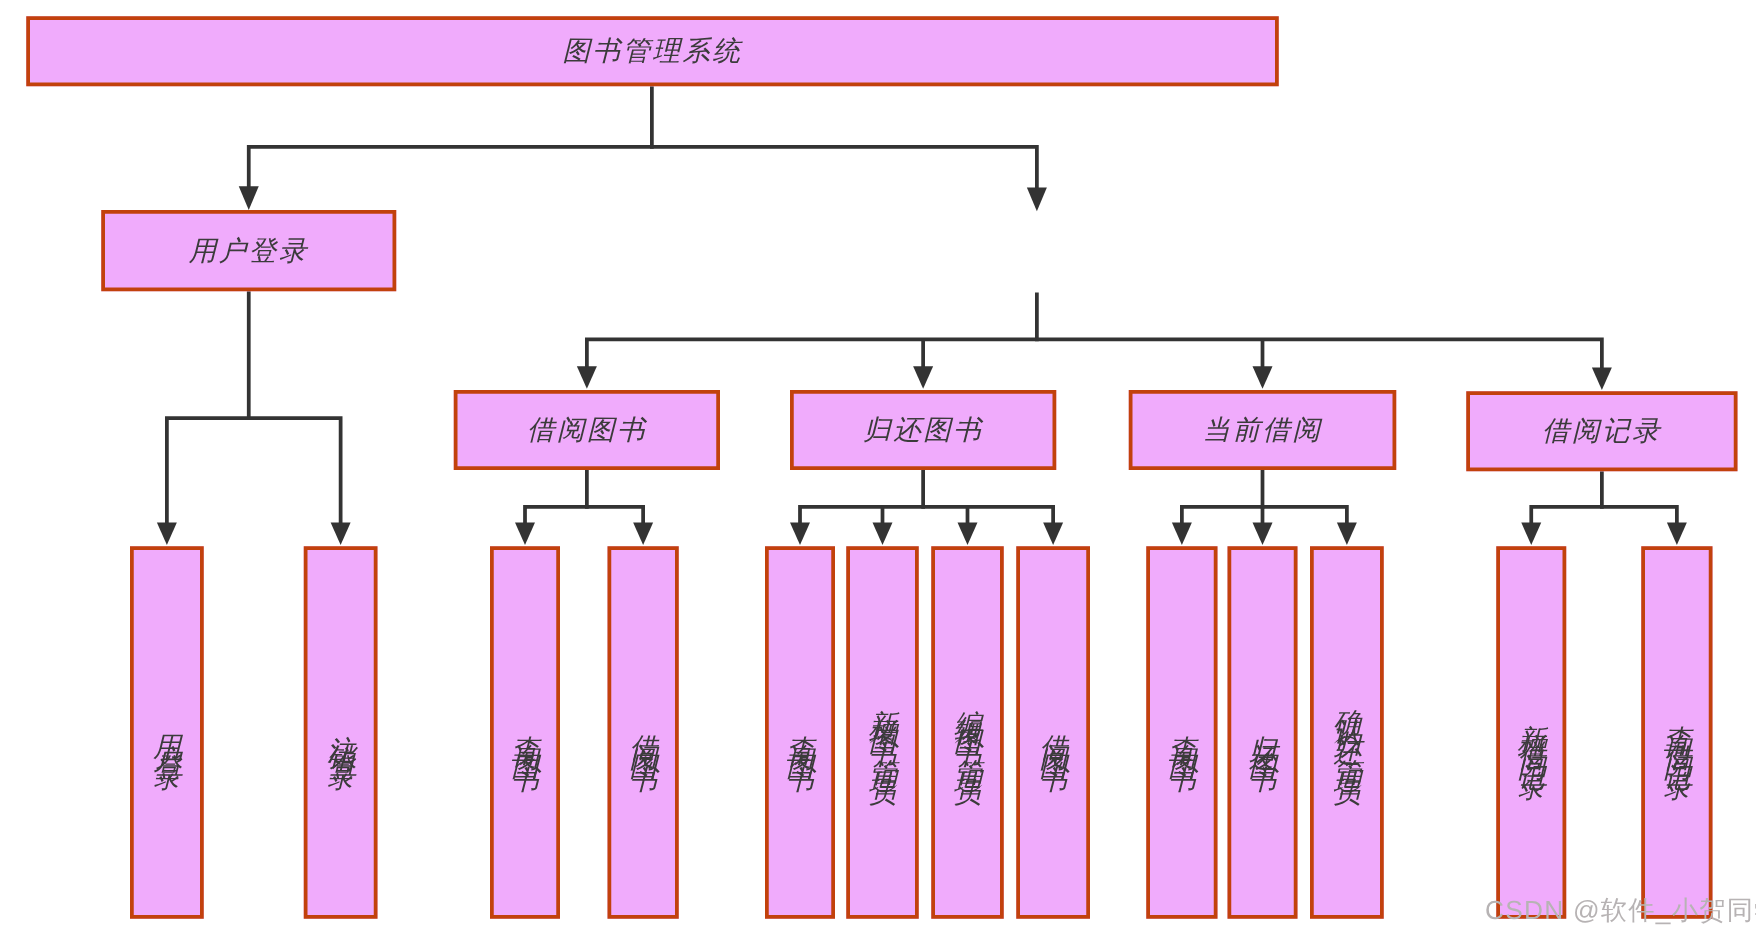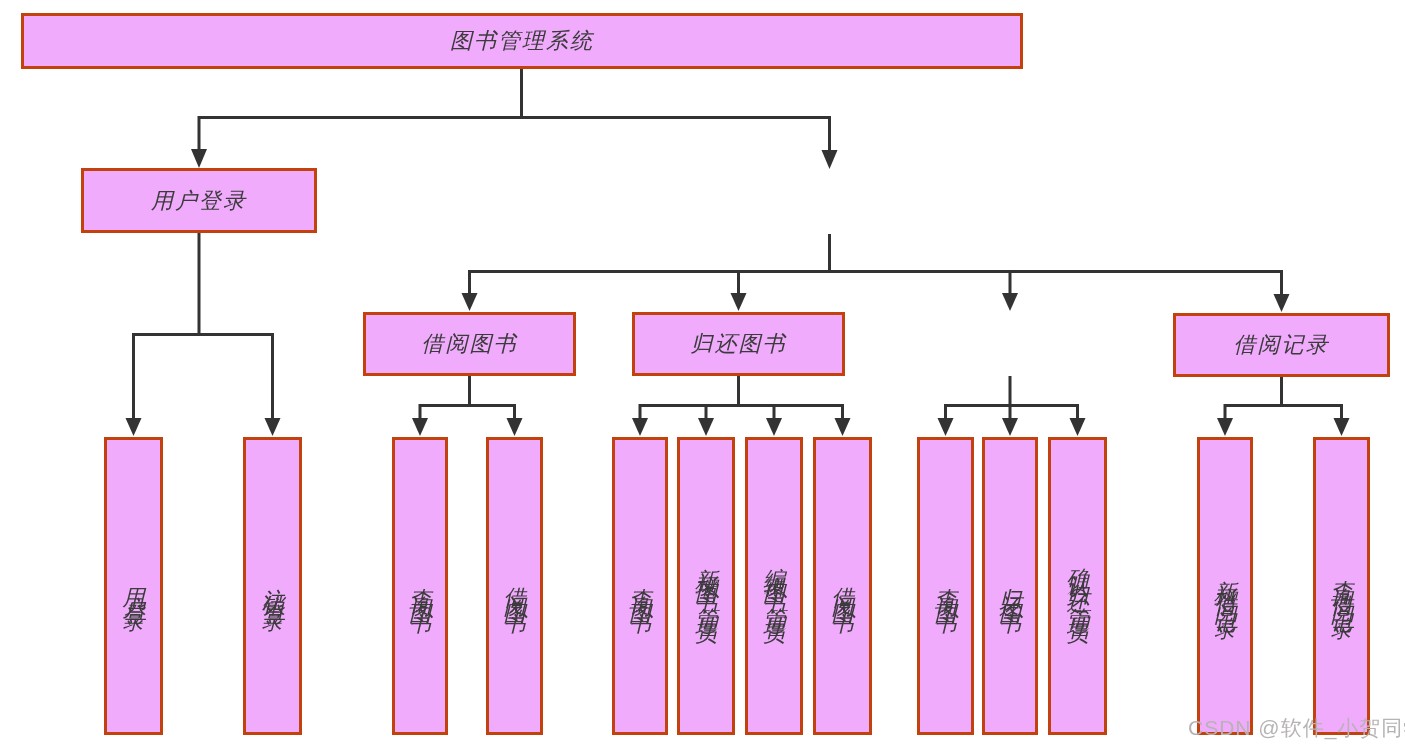--- a/index.html
+++ b/index.html
@@ -115,20 +115,21 @@
       <polygon points="1333.5,418 1349.5,418 1341.5,436"></polygon>
     </g>
   </svg>
 
   <div class="box" style="left:21px;top:13px;width:1002px;height:56px">图书管理系统</div>
 
   <div class="box" style="left:81px;top:168px;width:236px;height:65px">用户登录</div>
 
   <div class="box" style="left:363px;top:312px;width:213px;height:64px">借阅图书</div>
   <div class="box" style="left:632px;top:312px;width:213px;height:64px">归还图书</div>
+  <div class="box" style="left:903px;top:312px;width:214px;height:64px">当前借阅</div>
   <div class="box" style="left:1173px;top:313px;width:217px;height:64px">借阅记录</div>
 
   <div class="box vbox" style="left:104px;top:437px;width:59px;height:298px">用户登录</div>
   <div class="box vbox" style="left:243px;top:437px;width:59px;height:298px">注销登录</div>
 
   <div class="box vbox" style="left:392px;top:437px;width:56px;height:298px">查询图书</div>
   <div class="box vbox" style="left:486px;top:437px;width:57px;height:298px">借阅图书</div>
 
   <div class="box vbox" style="left:612px;top:437px;width:56px;height:298px">查询图书</div>
   <div class="box vbox" style="left:677px;top:437px;width:58px;height:298px">新增图书（管理员）</div>

